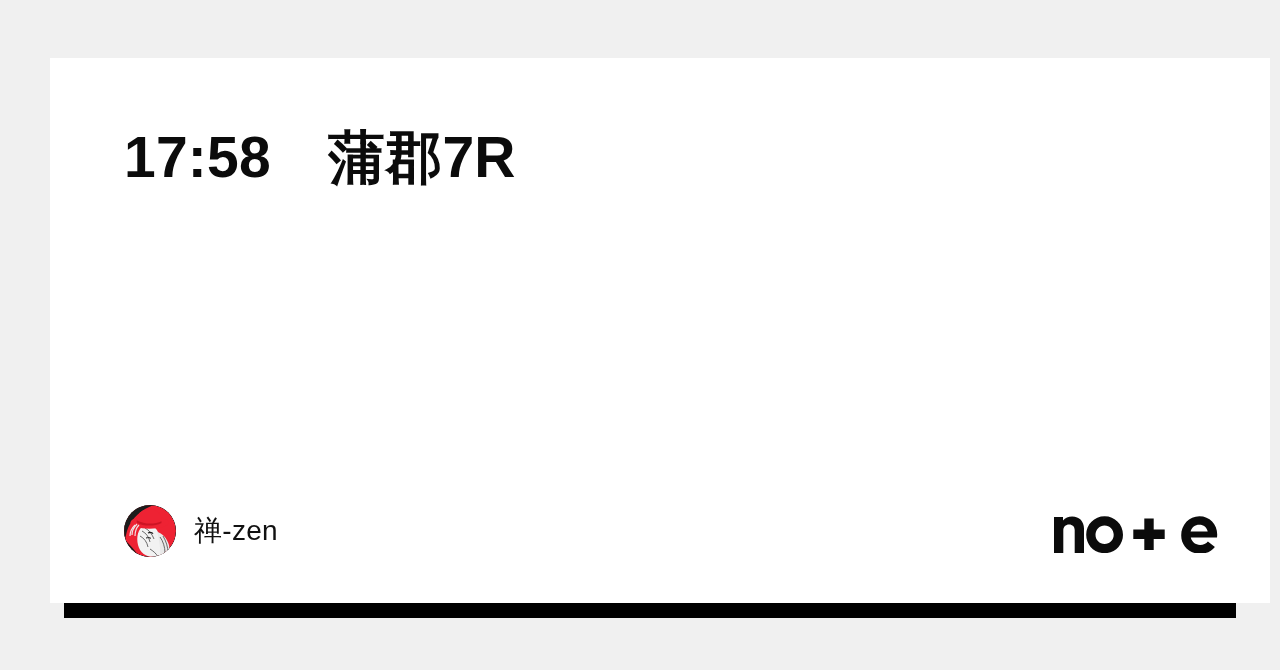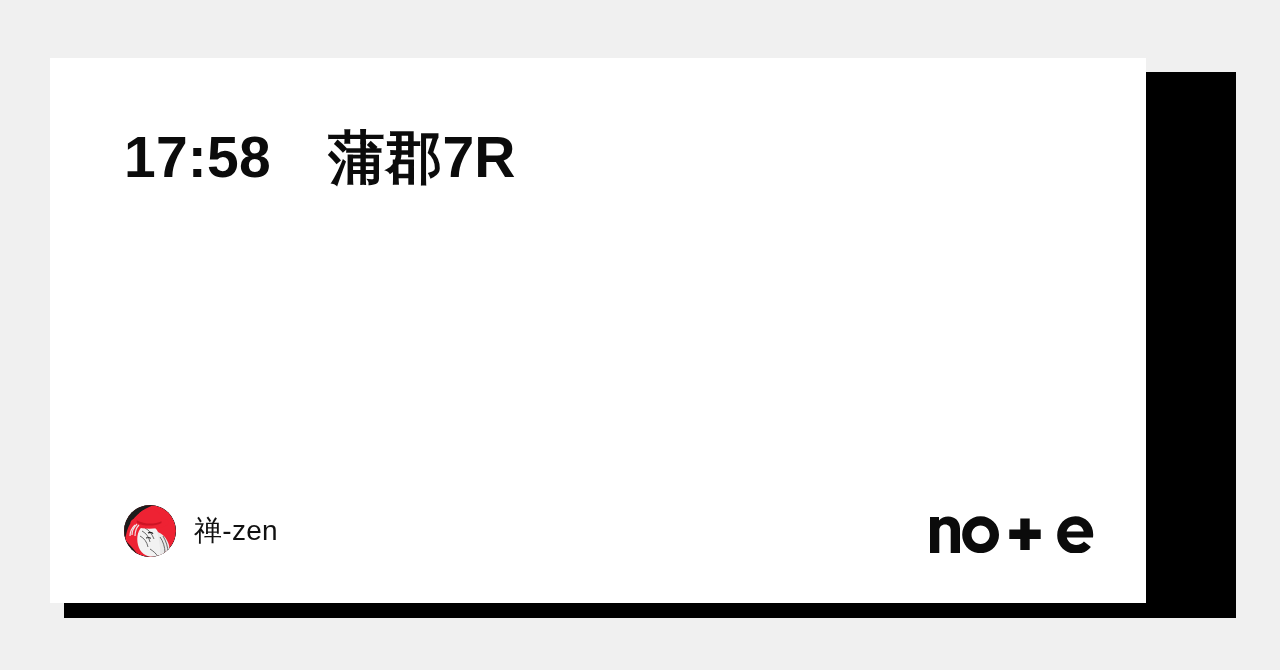--- a/index.html
+++ b/index.html
@@ -31,21 +31,21 @@
     width: 1172px;
     height: 546px;
     background: #000000;
   }
 
   
   .card {
     position: absolute;
     left: 50px;
     top: 58px;
-    width: 1096px;
+    width: 1220px;
     height: 545px;
     background: #ffffff;
     box-sizing: border-box;
     padding: 62px 74px 0 74px;
   }
 
   
   .card-title {
     margin: 0;
     font-size: 57px;

